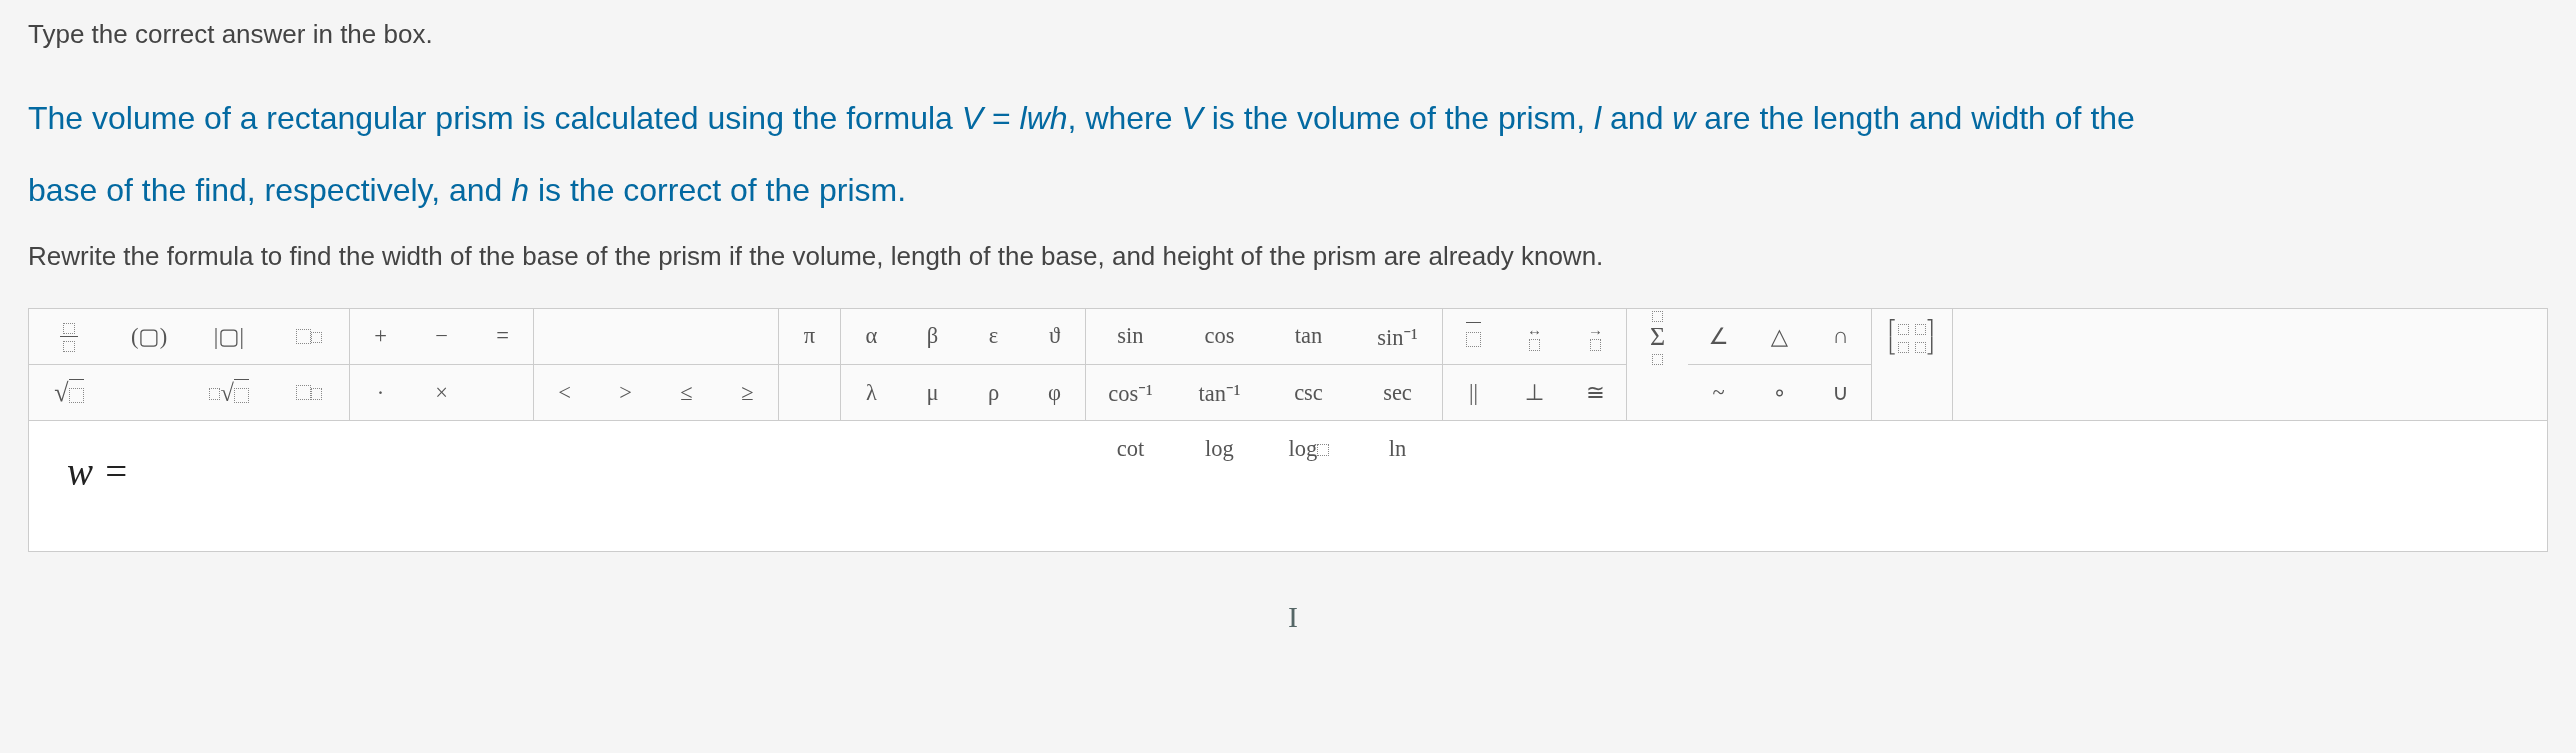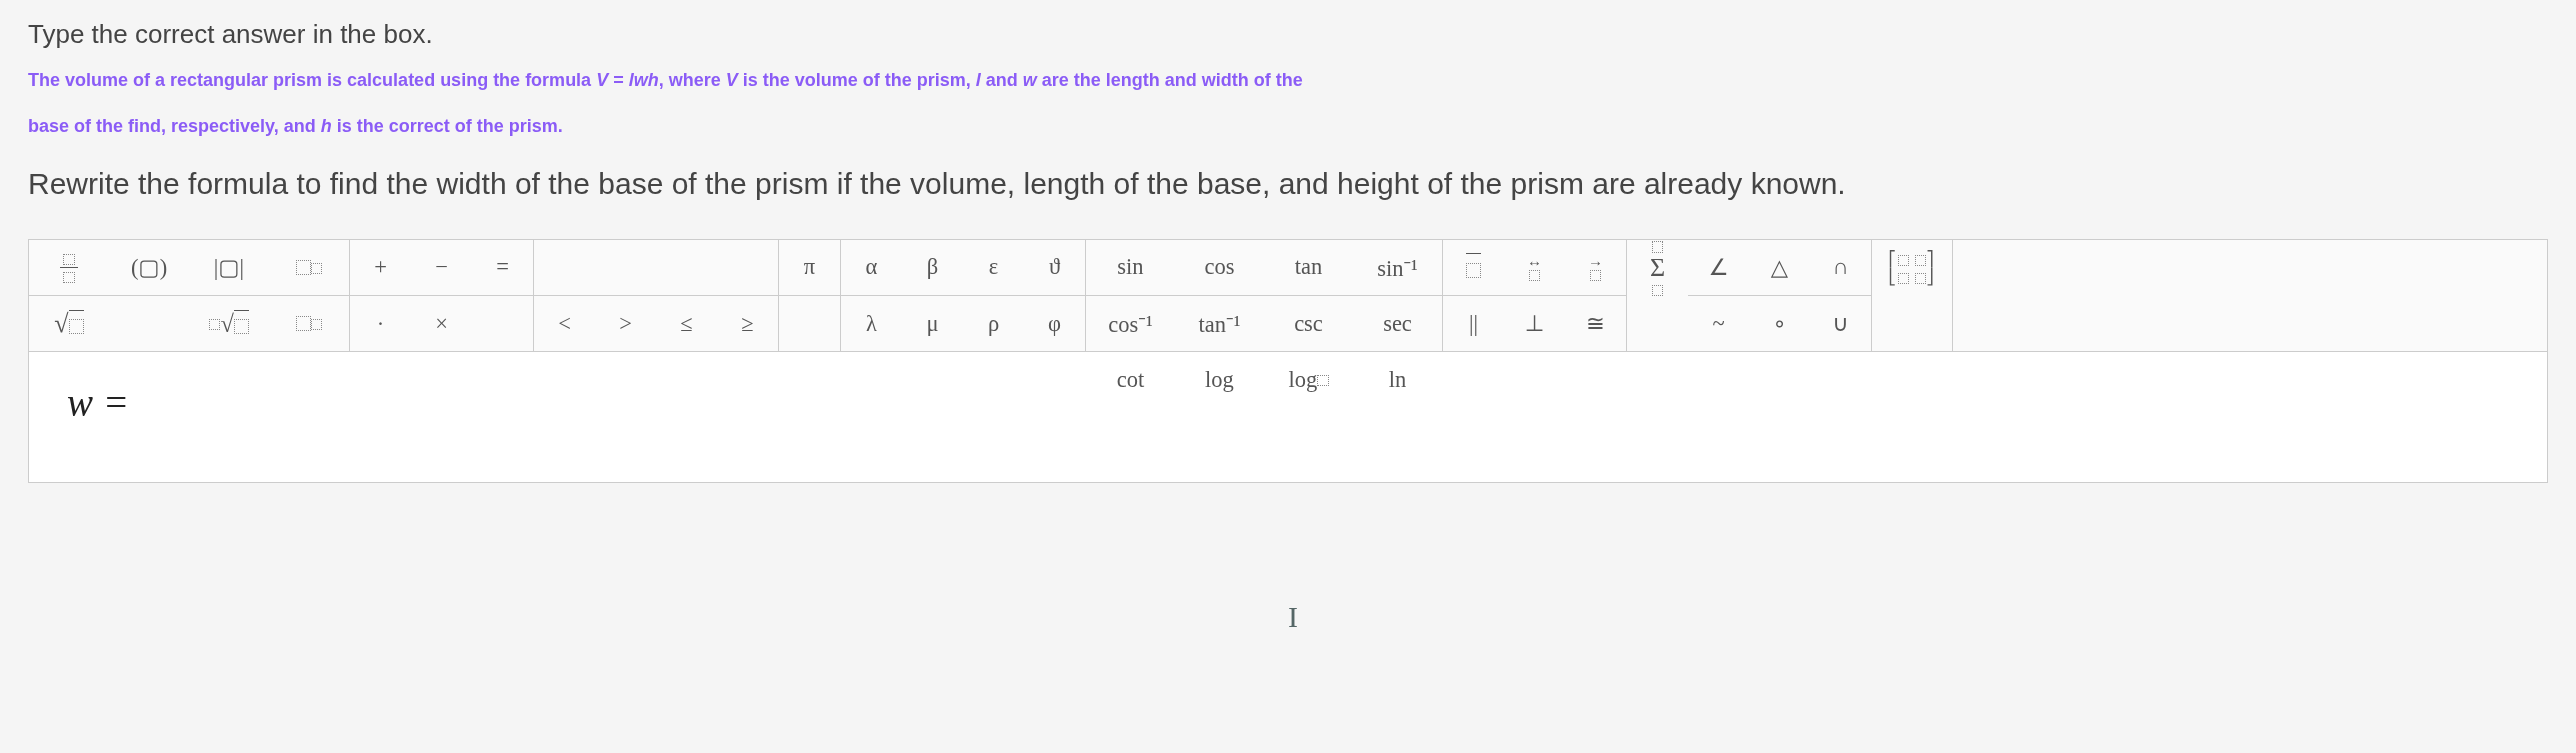--- a/index.html
+++ b/index.html
@@ -7,31 +7,30 @@
       font-family: Arial, sans-serif;
       background: #f5f5f5;
       color: #333;
       width: 2576px;
       height: 753px;
       padding: 19px 28px;
     }
     .instruction {
       font-size: 26px;
       color: #444;
-      margin-bottom: 14px;
+      margin-bottom: 40px;
     }
     .problem-text {
-      font-size: 18px;
-      color: #8b5cf6;
+      font-size: 32px;
+      color: #0369a1;
       line-height: 1.8;
       margin-bottom: 14px;
-      font-weight: bold;
     }
     .problem-text2 {
-      font-size: 30px;
+      font-size: 26px;
       color: #444;
       line-height: 1.8;
       margin-bottom: 23.5px;
     }
     .italic { font-style: italic; }
     
     .toolbar {
       display: flex;
       background: #fafafa;
       border: 0.9px solid #ccc;

